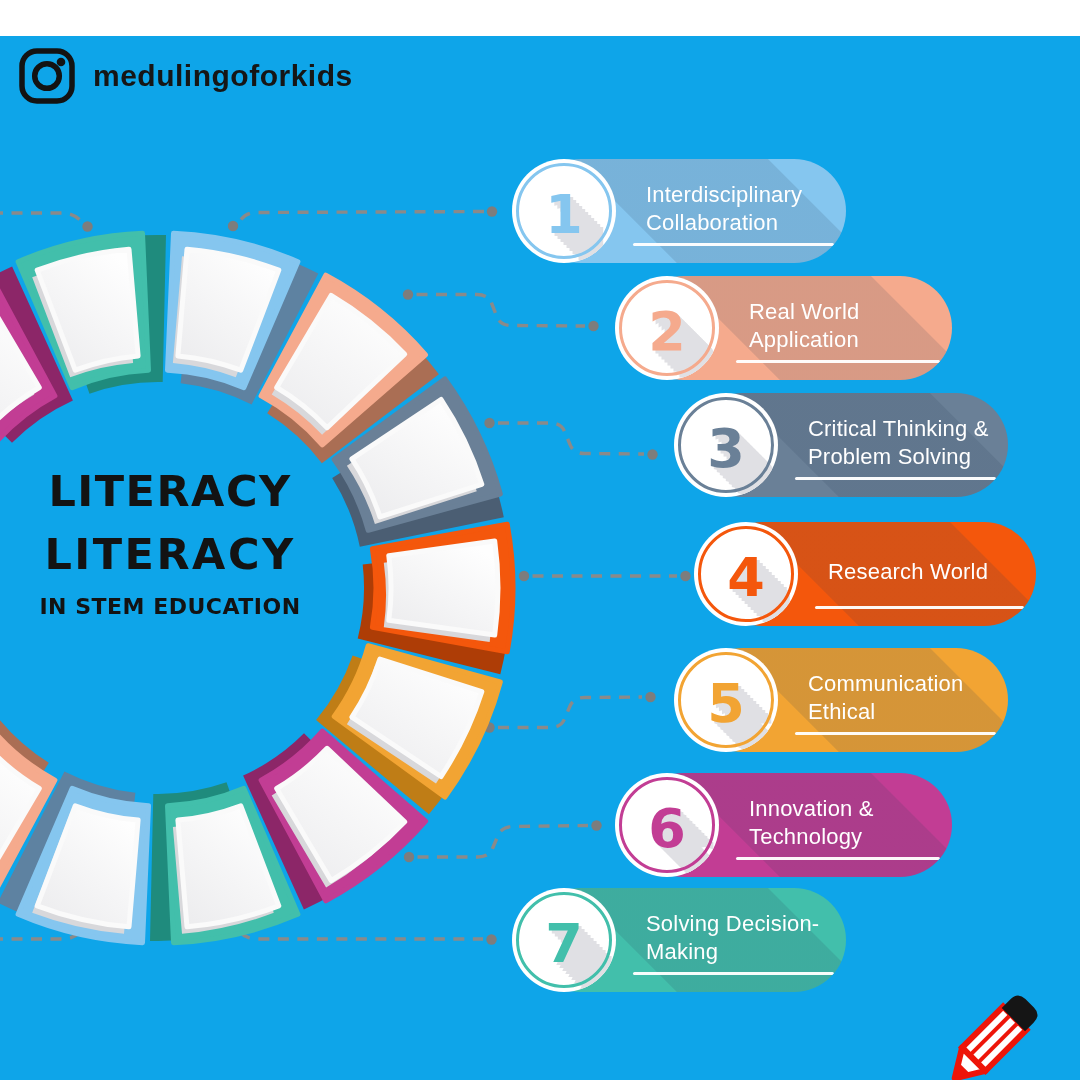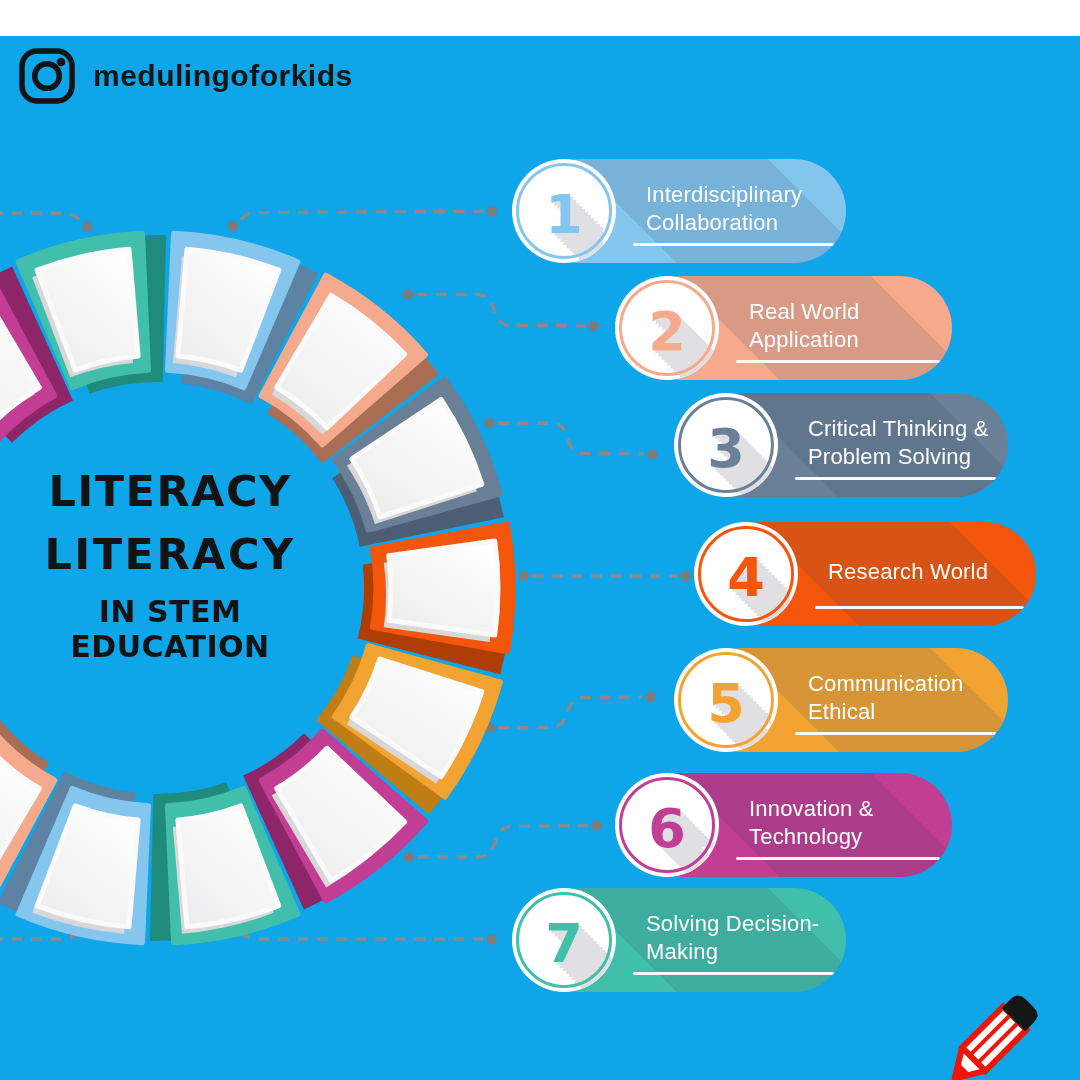--- a/index.html
+++ b/index.html
@@ -9,21 +9,21 @@
 
   
   .header{position:absolute;left:18px;top:11px;display:flex;align-items:center;gap:17px;z-index:3;}
   .handle{font-family:"Liberation Sans",sans-serif;font-weight:bold;font-size:30px;color:#161616;letter-spacing:.5px;}
 
   
   .title{position:absolute;left:5px;top:419px;width:330px;text-align:center;color:#131313;z-index:2;}
   .t1{font-weight:bold;font-size:25px;letter-spacing:1.5px;}
   .t2{font-weight:bold;font-size:43px;letter-spacing:1.5px;margin-top:11px;}
   .t3{font-weight:bold;font-size:43px;letter-spacing:2.5px;margin-top:13px;}
-  .t4{font-weight:bold;font-size:30px;letter-spacing:.5px;margin-top:15px;}
+  .t4{font-weight:bold;font-size:22px;letter-spacing:.5px;margin-top:15px;}
 
   
   .pill{position:absolute;height:104px;z-index:2;}
   .pill1{left:512px;top:123px;width:334px;}
   .pill2{left:615px;top:240px;width:337px;}
   .pill3{left:674px;top:357px;width:334px;}
   .pill4{left:694px;top:486px;width:342px;}
   .pill5{left:674px;top:612px;width:334px;}
   .pill6{left:615px;top:737px;width:337px;}
   .pill7{left:512px;top:852px;width:334px;}

